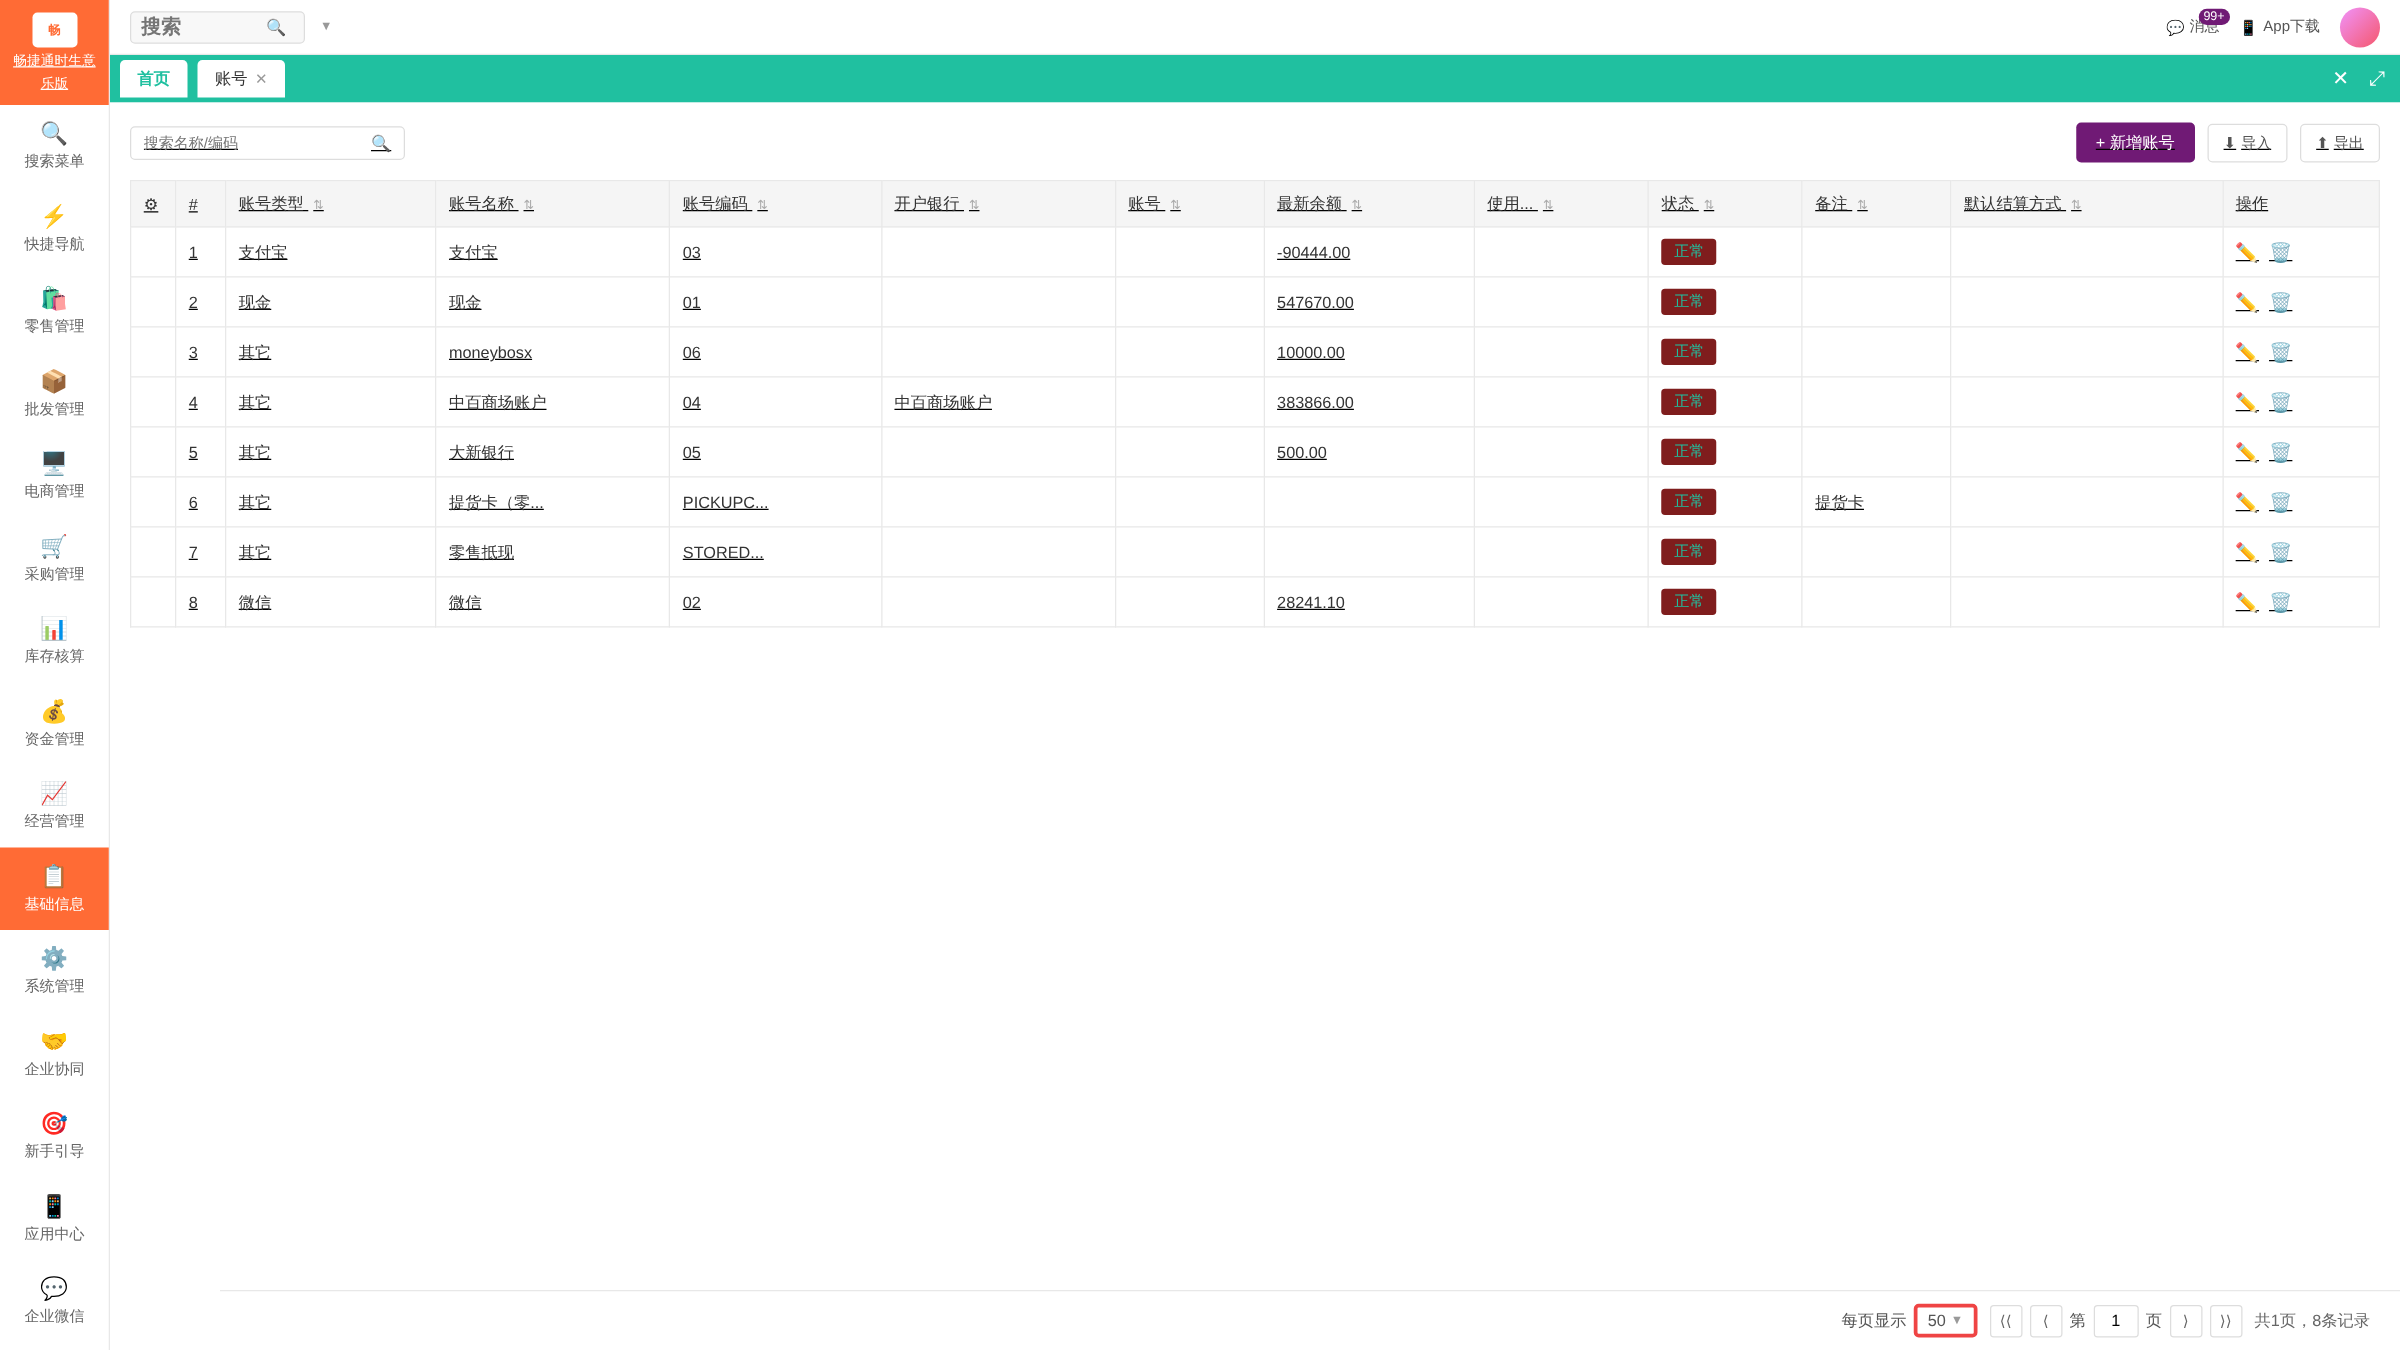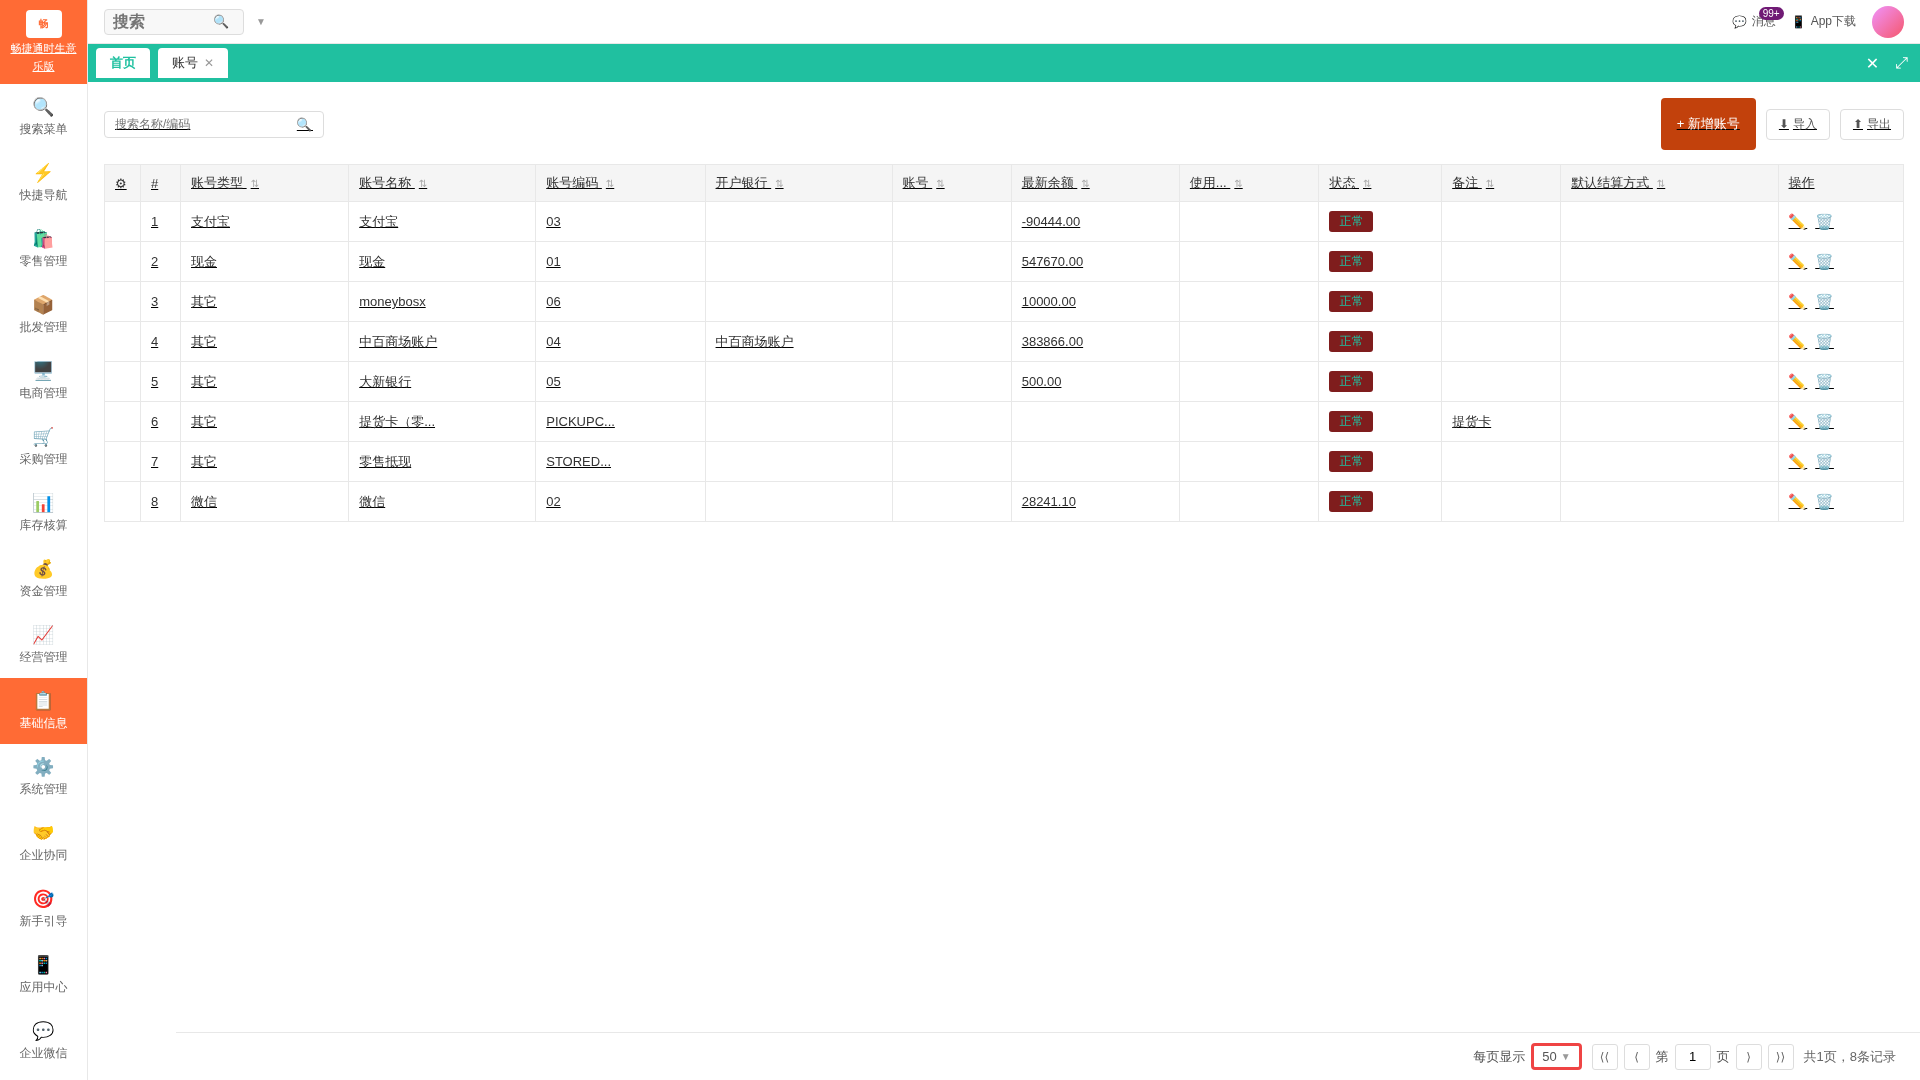--- a/index.html
+++ b/index.html
@@ -228,25 +228,25 @@
       font-size: 12px;
       flex: 1;
       color: #999;
     }
     .toolbar-right {
       display: flex;
       align-items: center;
       gap: 10px;
     }
     .btn-add {
-      background: #c2410c;
+      background: #701a75;
       color: #fff;
       border: none;
       border-radius: 4px;
-      padding: 17px 16px;
+      padding: 7px 16px;
       font-size: 13px;
       cursor: pointer;
       white-space: nowrap;
     }
     .btn-secondary {
       background: #fff;
       color: #555;
       border: 1px solid #ddd;
       border-radius: 4px;
       padding: 6px 12px;

